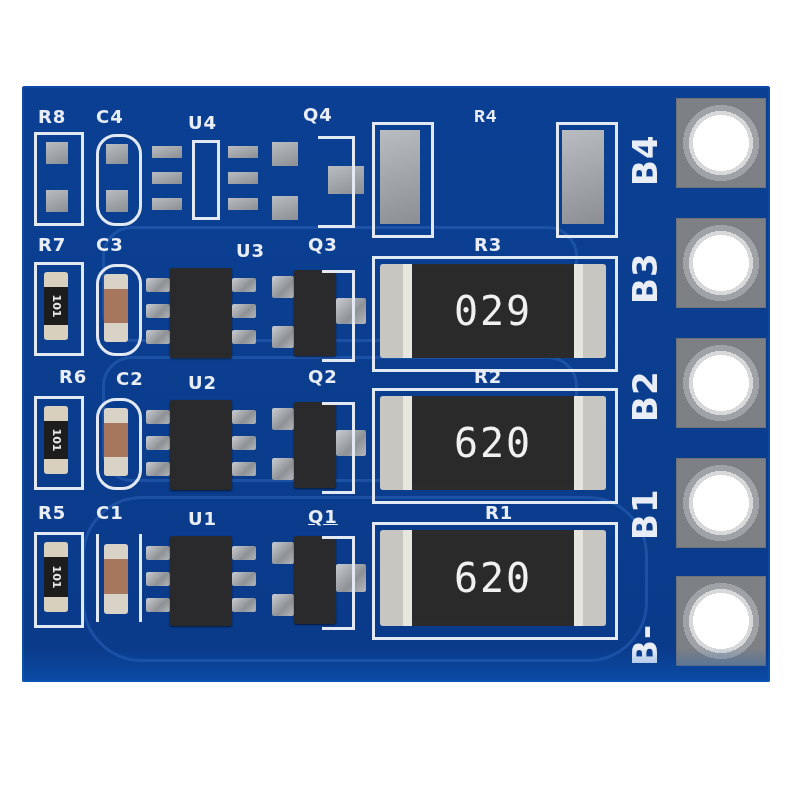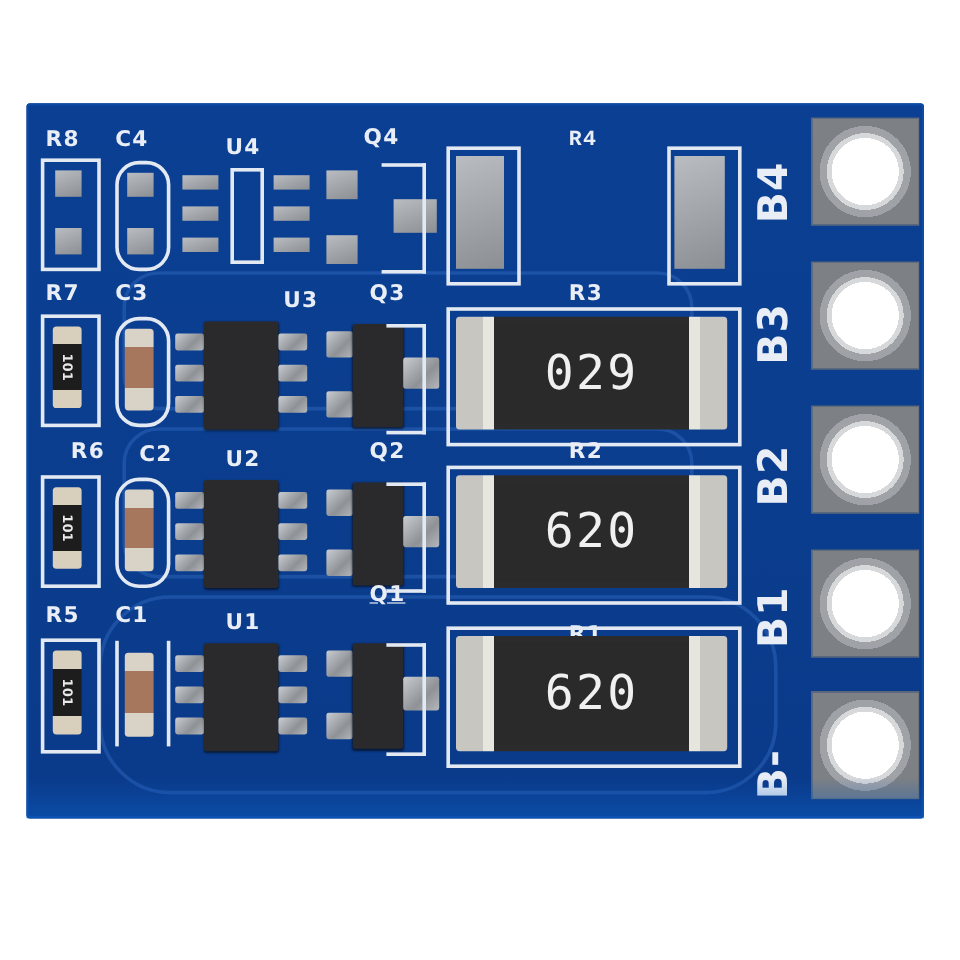--- a/index.html
+++ b/index.html
@@ -135,22 +135,22 @@
   <div class="outline" style="left:350px;top:302px;width:240px;height:110px;"></div>
   <div class="shunt" style="left:358px;top:310px;width:226px;height:94px;">
     <div class="body">
         <span class="code">620</span>
       </div>
   </div>
 
   <div class="silk" style="left:16px;top:418px;">R5</div>
   <div class="silk" style="left:74px;top:418px;">C1</div>
   <div class="silk" style="left:166px;top:424px;">U1</div>
-  <div class="silk" style="left:286px;top:401px;text-decoration:underline;">Q1</div>
-  <div class="silk" style="left:452px;top:418px;margin-top:16px;">R1</div>
+  <div class="silk" style="left:286px;top:422px;text-decoration:underline;">Q1</div>
+  <div class="silk" style="left:463px;top:418px;">R1</div>
 
   <div class="outline" style="left:12px;top:446px;width:44px;height:90px;"></div>
   <div class="res-small" style="left:22px;top:456px;width:24px;height:70px;">
       <span>101</span>
     </div>
   <div class="outline" style="left:74px;top:448px;width:40px;height:88px;border-top:none;border-bottom:none;"></div>
   <div class="cap" style="left:82px;top:458px;width:24px;height:70px;"></div>
 
   <div class="pad" style="left:124px;top:460px;width:24px;height:14px;"></div>
   <div class="pad" style="left:124px;top:486px;width:24px;height:14px;"></div>

